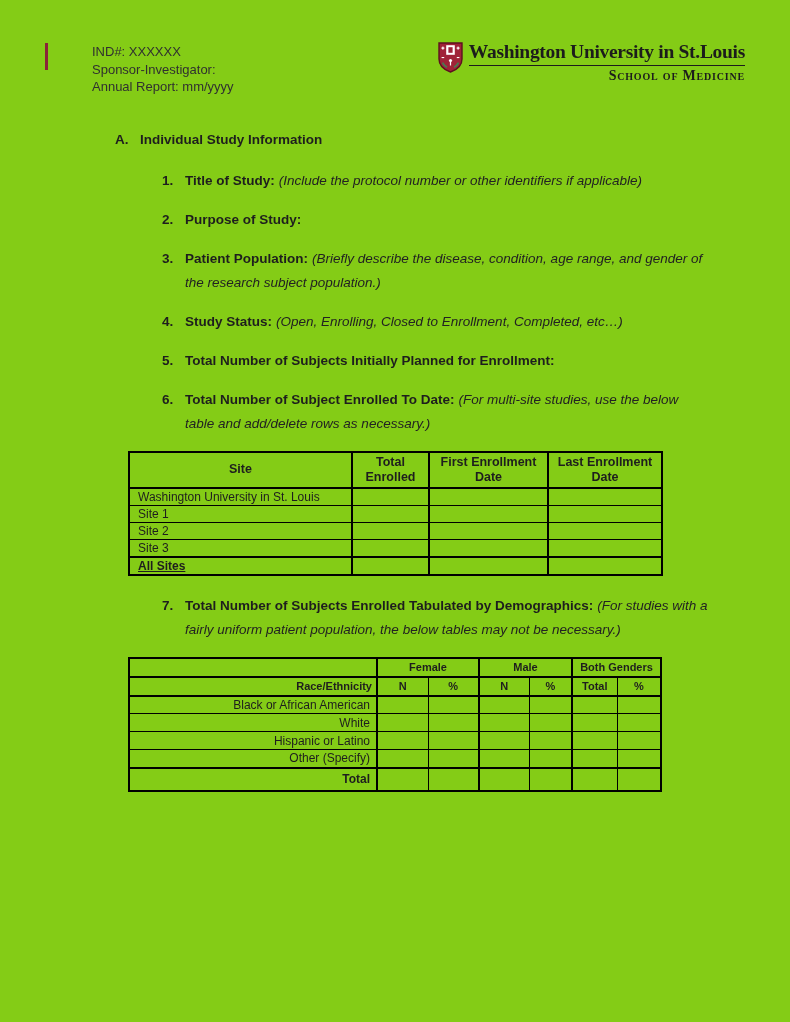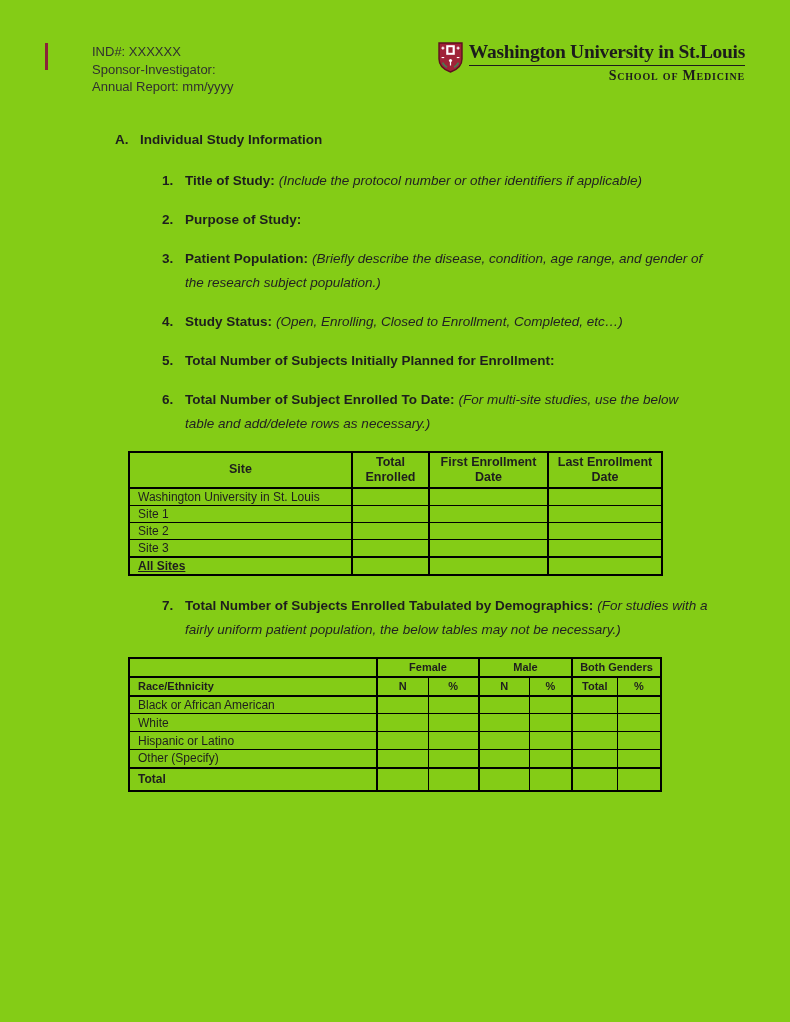--- a/index.html
+++ b/index.html
@@ -74,21 +74,21 @@
   }
   .enroll-table th + th, .enroll-table td + td { border-left: 2px solid #000; }
   .enroll-table td { height: 17px; padding-left: 8px; }
   .enroll-table .all-sites-row td { border-top: 2px solid #000; font-weight: bold; height: 18px; text-decoration: underline; }
 
   
   .demo-table { margin-top: 7px; }
   .demo-table th { font-size: 11px; font-weight: bold; text-align: center; padding: 1px 4px; height: 19px; }
   .demo-table .group-row th { border-bottom: 2px solid #000; }
   .demo-table .sub-row th { border-bottom: 2px solid #000; }
-  .demo-table .row-label { text-align: left; padding-left: 8px; }
+  .demo-table .row-label { text-align: right; padding-left: 8px; }
   .demo-table td { height: 18px; }
   .demo-table .g-start { border-left: 2px solid #000; }
   .demo-table .total-row td { border-top: 2px solid #000; font-weight: bold; height: 23px; }
 
   .spacer-after-enroll { height: 18px; }
 </style>
 </head>
 <body>
 
 <div class="page">

